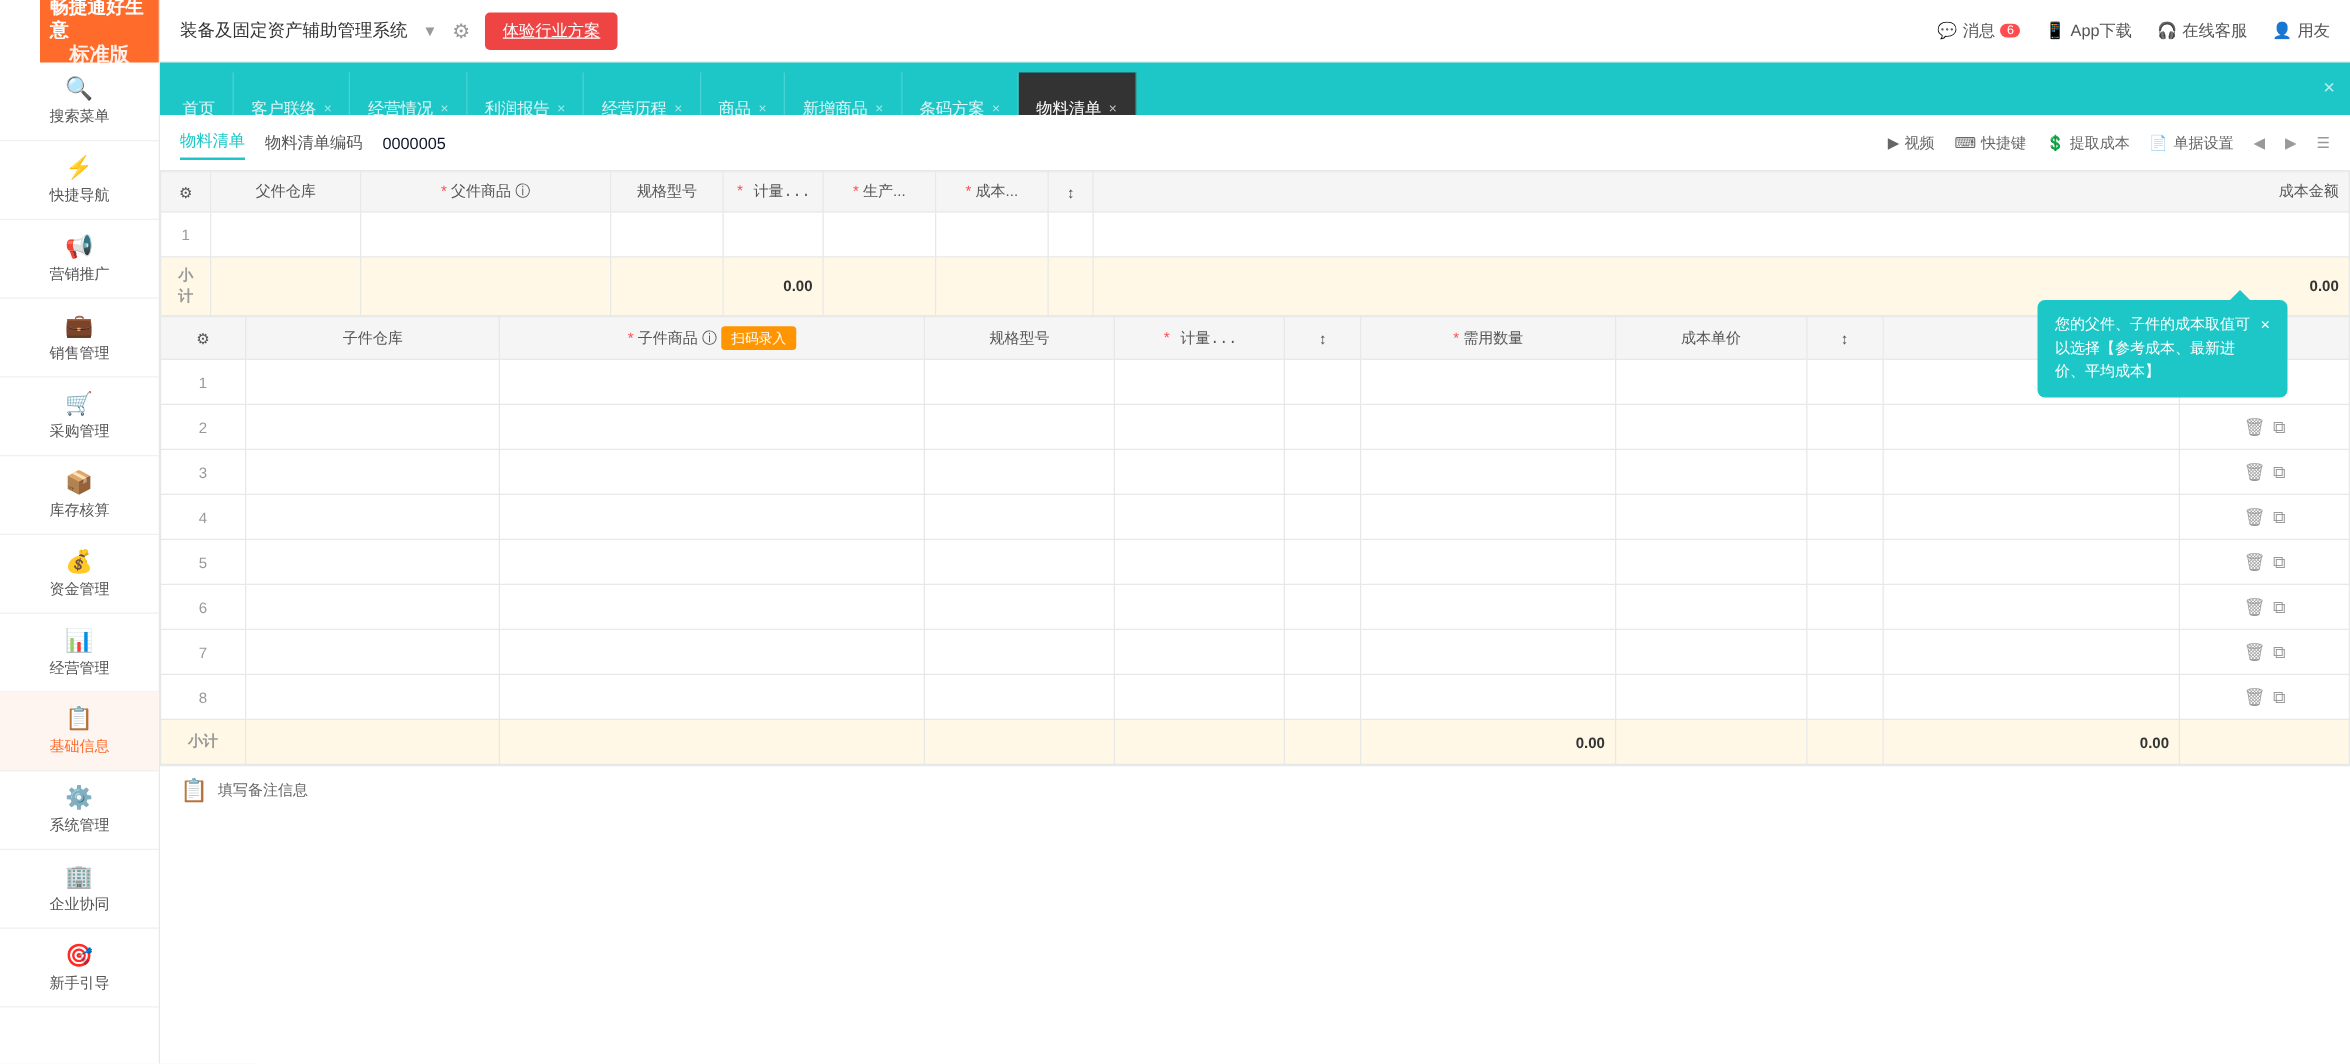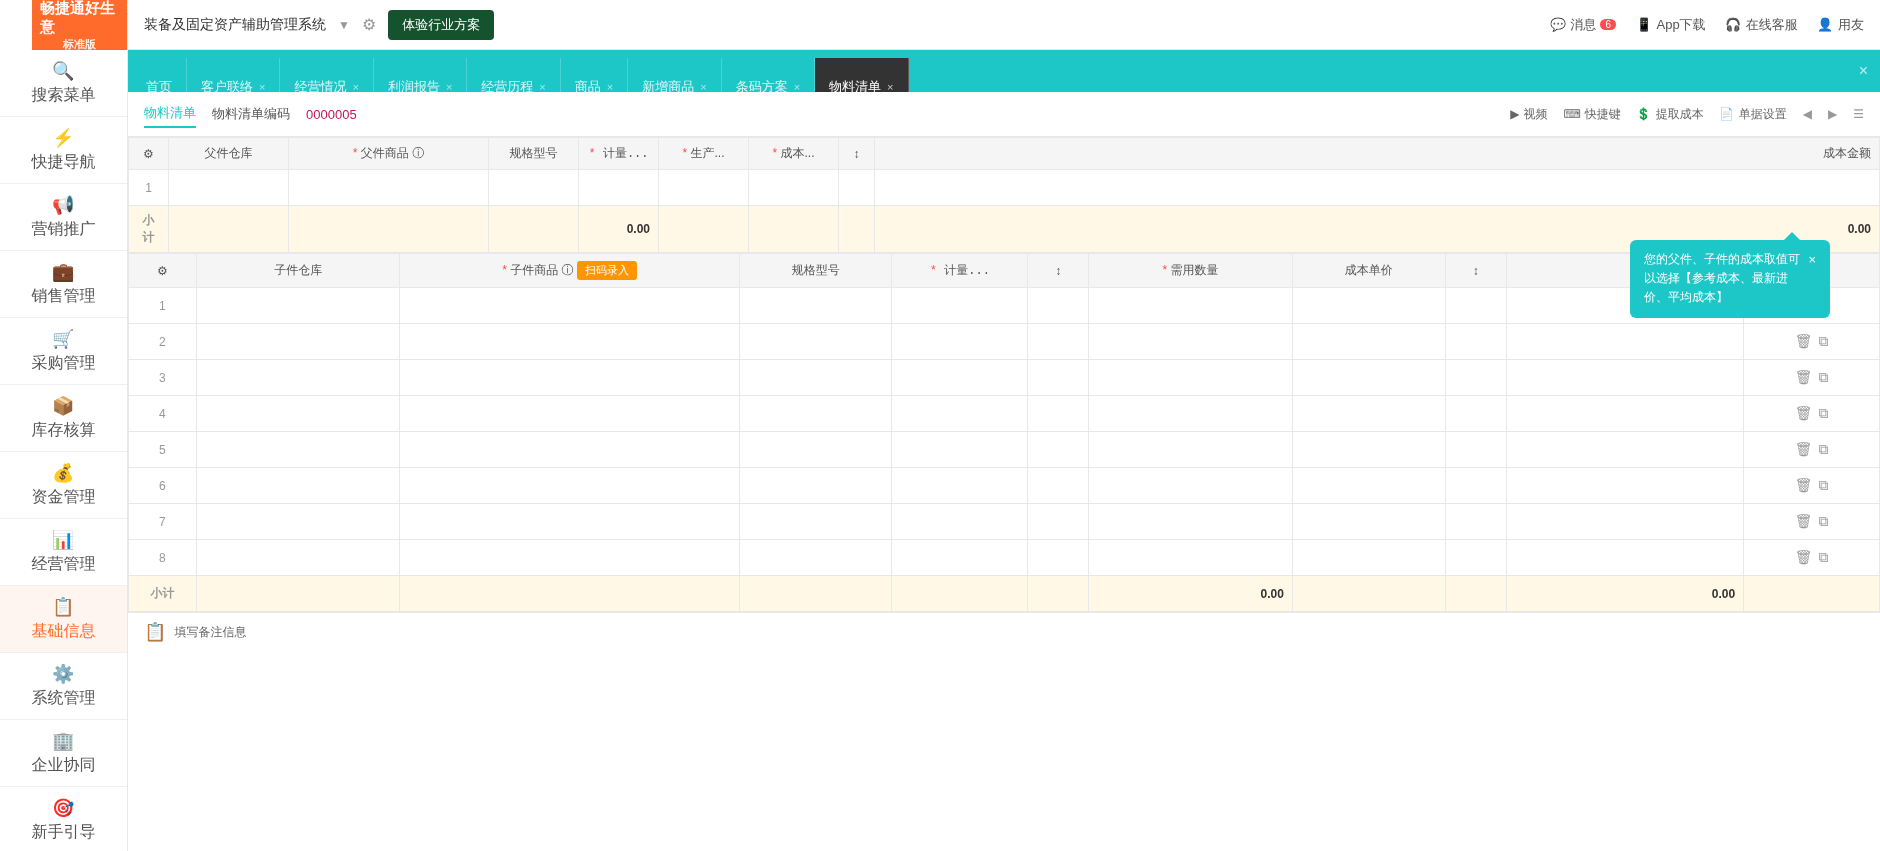--- a/index.html
+++ b/index.html
@@ -21,34 +21,34 @@
       align-items: center;
       justify-content: center;
       color: #fff;
       font-size: 14px;
       font-weight: bold;
       padding: 0 8px;
       flex-direction: column;
       margin-left: 32px;
     }
     .sidebar-logo .logo-main { font-size: 15px; }
-    .sidebar-logo .logo-sub { font-size: 11px; opacity: 0.9; }
+    .sidebar-logo .logo-sub { font-size: 16px; opacity: 0.9; }
     .sidebar-item {
       display: flex;
       flex-direction: column;
       align-items: center;
       padding: 10px 4px;
       cursor: pointer;
       color: #555;
       font-size: 12px;
       border-bottom: 1px solid #f0f0f0;
     }
     .sidebar-item.active { background: #fff5f0; color: #ff6b2b; }
     .sidebar-item .si-icon { font-size: 18px; margin-bottom: 3px; }
-    .sidebar-item .si-label { font-size: 16px; }
+    .sidebar-item .si-label { font-size: 12px; }
 
     
     .main {
       flex: 1;
       display: flex;
       flex-direction: column;
       overflow: hidden;
     }
 
     
@@ -71,27 +71,28 @@
       color: #999;
       font-size: 12px;
       cursor: pointer;
     }
     .topbar-gear {
       color: #999;
       font-size: 16px;
       cursor: pointer;
     }
     .topbar-btn {
-      background: #14532d;
+      background: #ef4444;
       color: #fff;
       border: none;
       border-radius: 4px;
       padding: 6px 14px;
       font-size: 13px;
       cursor: pointer;
+      text-decoration: underline;
     }
     .topbar-right {
       display: flex;
       align-items: center;
       gap: 20px;
       color: #555;
       font-size: 13px;
     }
     .topbar-right-item {
       display: flex;
@@ -153,21 +154,21 @@
     }
     .sub-tab {
       font-size: 13px;
       color: #555;
       cursor: pointer;
       padding: 4px 0;
     }
     .sub-tab.active { color: #1ec7c7; border-bottom: 2px solid #1ec7c7; }
     .sub-header-code {
       font-size: 13px;
-      color: #be185d;
+      color: #0f172a;
     }
     .sub-header-right {
       margin-left: auto;
       display: flex;
       align-items: center;
       gap: 16px;
       font-size: 12px;
       color: #666;
     }
     .sub-header-right-item {

